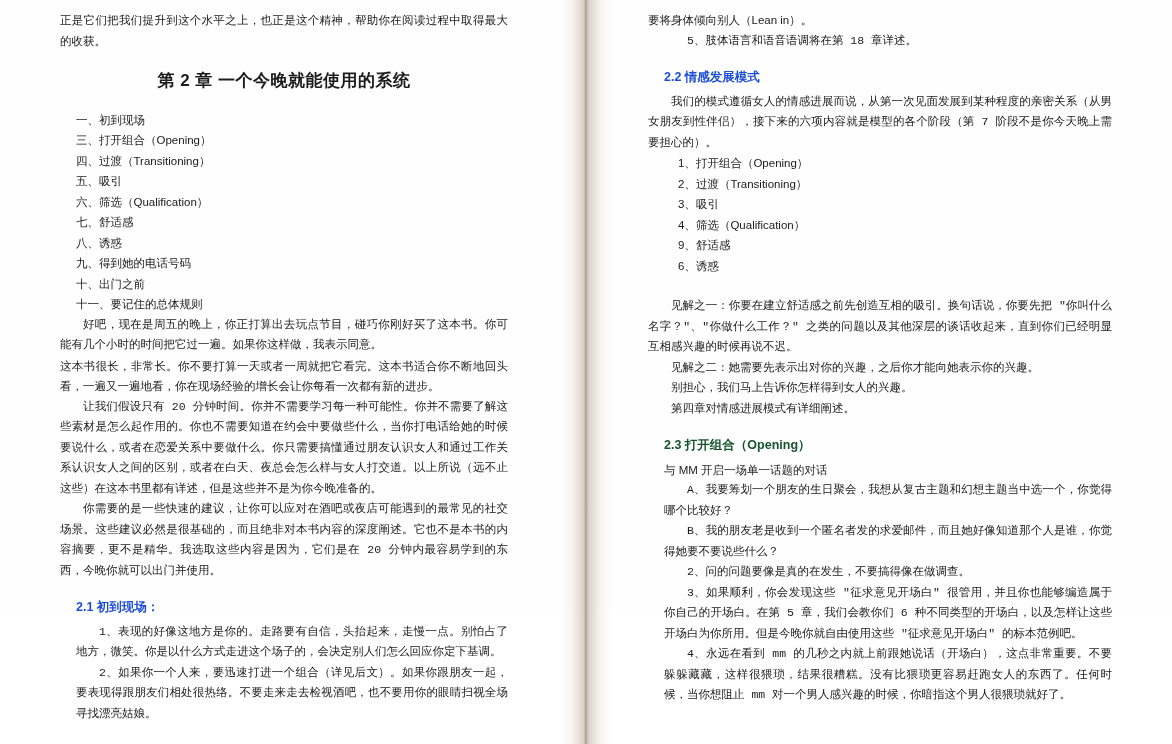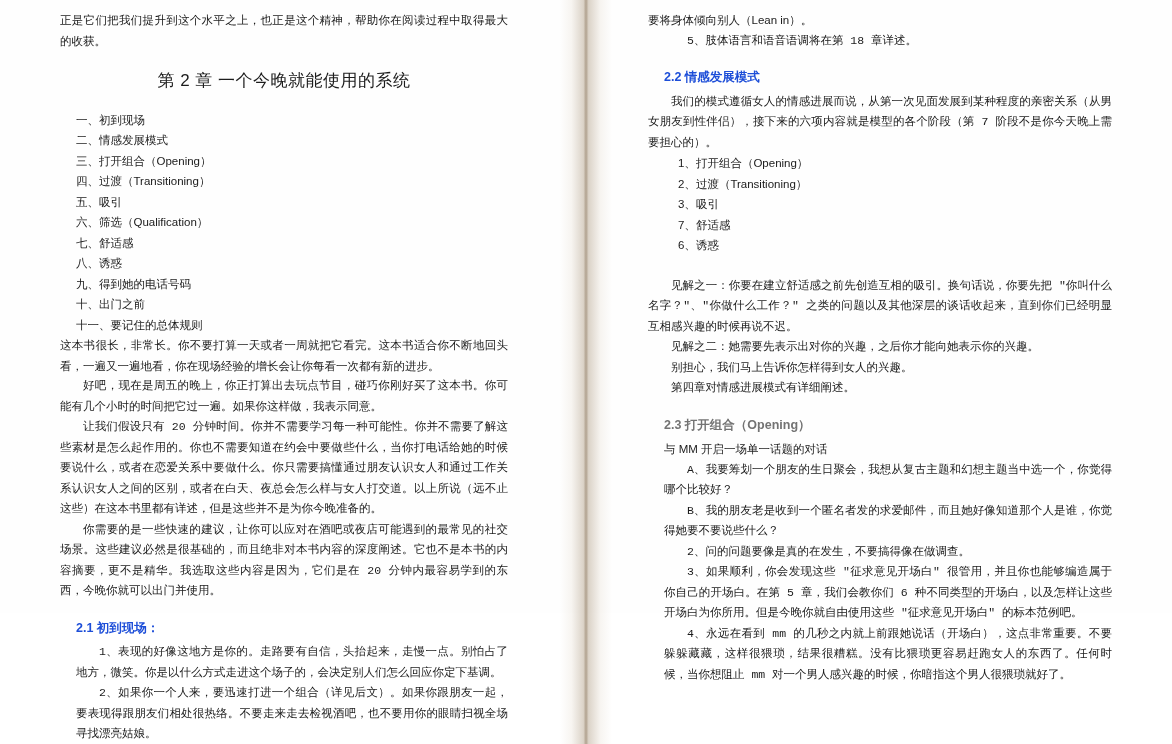--- a/index.html
+++ b/index.html
@@ -59,31 +59,31 @@
     margin: 0 0 0 0;
     text-align: justify;
   }
   .indent {
     text-indent: 2em;
     font-family: Liberation Mono, monospace;
   }
   .chapter-title {
     text-align: center;
     font-size: 17px;
-    font-weight: normal;
+    font-weight: bold;
     color: #1c1c1c;
     margin: 20px 0 18px 0;
     letter-spacing: 0.5px;
   }
   .sec-title {
     font-size: 12.5px;
     font-weight: bold;
     margin: 16px 0 4px 0;
     padding-left: 16px;
-    color: #737373;
+    color: #14532d;
   }
   .sec-title.colored {
     color: #1d4ed8;
   }
   .toc-line {
     padding-left: 16px;
   }
   .list-line {
     padding-left: 16px;
   }
@@ -101,53 +101,53 @@
 <div class="page">
 
   <div class="gutter"></div>
 
   <div class="col col-left">
     <p class="blk">正是它们把我们提升到这个水平之上，也正是这个精神，帮助你在阅读过程中取得最大的收获。</p>
 
     <div class="chapter-title">第 2 章  一个今晚就能使用的系统</div>
 
     <p class="toc-line">一、初到现场</p>
-    <p class="toc-line">二、情感发展模式</p>
     <p class="toc-line">三、打开组合（Opening）</p>
     <p class="toc-line">四、过渡（Transitioning）</p>
     <p class="toc-line">五、吸引</p>
     <p class="toc-line">六、筛选（Qualification）</p>
     <p class="toc-line">七、舒适感</p>
     <p class="toc-line">八、诱惑</p>
     <p class="toc-line">九、得到她的电话号码</p>
     <p class="toc-line">十、出门之前</p>
     <p class="toc-line">十一、要记住的总体规则</p>
 
+    <p class="blk indent">好吧，现在是周五的晚上，你正打算出去玩点节目，碰巧你刚好买了这本书。你可能有几个小时的时间把它过一遍。如果你这样做，我表示同意。</p>
     <p class="blk">这本书很长，非常长。你不要打算一天或者一周就把它看完。这本书适合你不断地回头看，一遍又一遍地看，你在现场经验的增长会让你每看一次都有新的进步。</p>
-    <p class="blk indent">好吧，现在是周五的晚上，你正打算出去玩点节目，碰巧你刚好买了这本书。你可能有几个小时的时间把它过一遍。如果你这样做，我表示同意。</p>
     <p class="blk indent">让我们假设只有 20 分钟时间。你并不需要学习每一种可能性。你并不需要了解这些素材是怎么起作用的。你也不需要知道在约会中要做些什么，当你打电话给她的时候要说什么，或者在恋爱关系中要做什么。你只需要搞懂通过朋友认识女人和通过工作关系认识女人之间的区别，或者在白天、夜总会怎么样与女人打交道。以上所说（远不止这些）在这本书里都有详述，但是这些并不是为你今晚准备的。</p>
     <p class="blk indent">你需要的是一些快速的建议，让你可以应对在酒吧或夜店可能遇到的最常见的社交场景。这些建议必然是很基础的，而且绝非对本书内容的深度阐述。它也不是本书的内容摘要，更不是精华。我选取这些内容是因为，它们是在 20 分钟内最容易学到的东西，今晚你就可以出门并使用。</p>
 
     <div class="sec-title colored">2.1 初到现场：</div>
     <p class="list-line indent">1、表现的好像这地方是你的。走路要有自信，头抬起来，走慢一点。别怕占了地方，微笑。你是以什么方式走进这个场子的，会决定别人们怎么回应你定下基调。</p>
     <p class="list-line indent">2、如果你一个人来，要迅速打进一个组合（详见后文）。如果你跟朋友一起，要表现得跟朋友们相处很热络。不要走来走去检视酒吧，也不要用你的眼睛扫视全场寻找漂亮姑娘。</p>
 
   </div>
 
   <div class="col col-right">
     <p class="blk">要将身体倾向别人（Lean in）。</p>
     <p class="list-line indent">5、肢体语言和语音语调将在第 18 章详述。</p>
 
     <div class="sec-title colored">2.2 情感发展模式</div>
     <p class="blk indent">我们的模式遵循女人的情感进展而说，从第一次见面发展到某种程度的亲密关系（从男女朋友到性伴侣），接下来的六项内容就是模型的各个阶段（第 7 阶段不是你今天晚上需要担心的）。</p>
 
     <p class="list-line-indent">1、打开组合（Opening）</p>
     <p class="list-line-indent">2、过渡（Transitioning）</p>
     <p class="list-line-indent">3、吸引</p>
-    <p class="list-line-indent">7、舒适感</p>
+    <p class="list-line-indent">4、筛选（Qualification）</p>
+    <p class="list-line-indent">9、舒适感</p>
     <p class="list-line-indent">6、诱惑</p>
 
     <div class="sp-lg"></div>
 
     <p class="blk indent">见解之一：你要在建立舒适感之前先创造互相的吸引。换句话说，你要先把 "你叫什么名字？"、"你做什么工作？" 之类的问题以及其他深层的谈话收起来，直到你们已经明显互相感兴趣的时候再说不迟。</p>
     <p class="blk indent">见解之二：她需要先表示出对你的兴趣，之后你才能向她表示你的兴趣。</p>
     <p class="blk indent">别担心，我们马上告诉你怎样得到女人的兴趣。</p>
     <p class="blk indent">第四章对情感进展模式有详细阐述。</p>
 
     <div class="sec-title">2.3 打开组合（Opening）</div>

